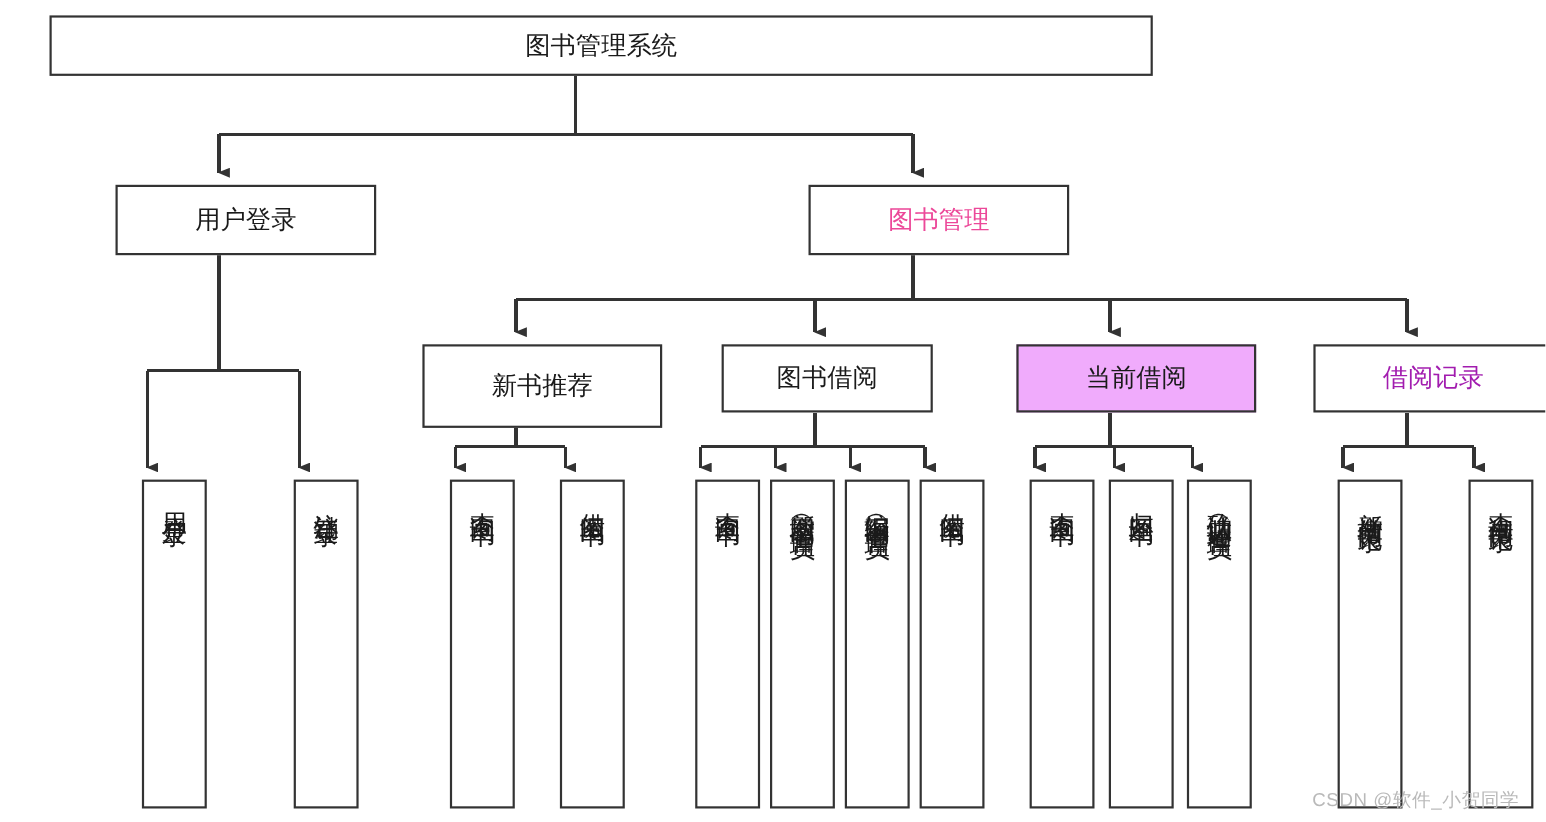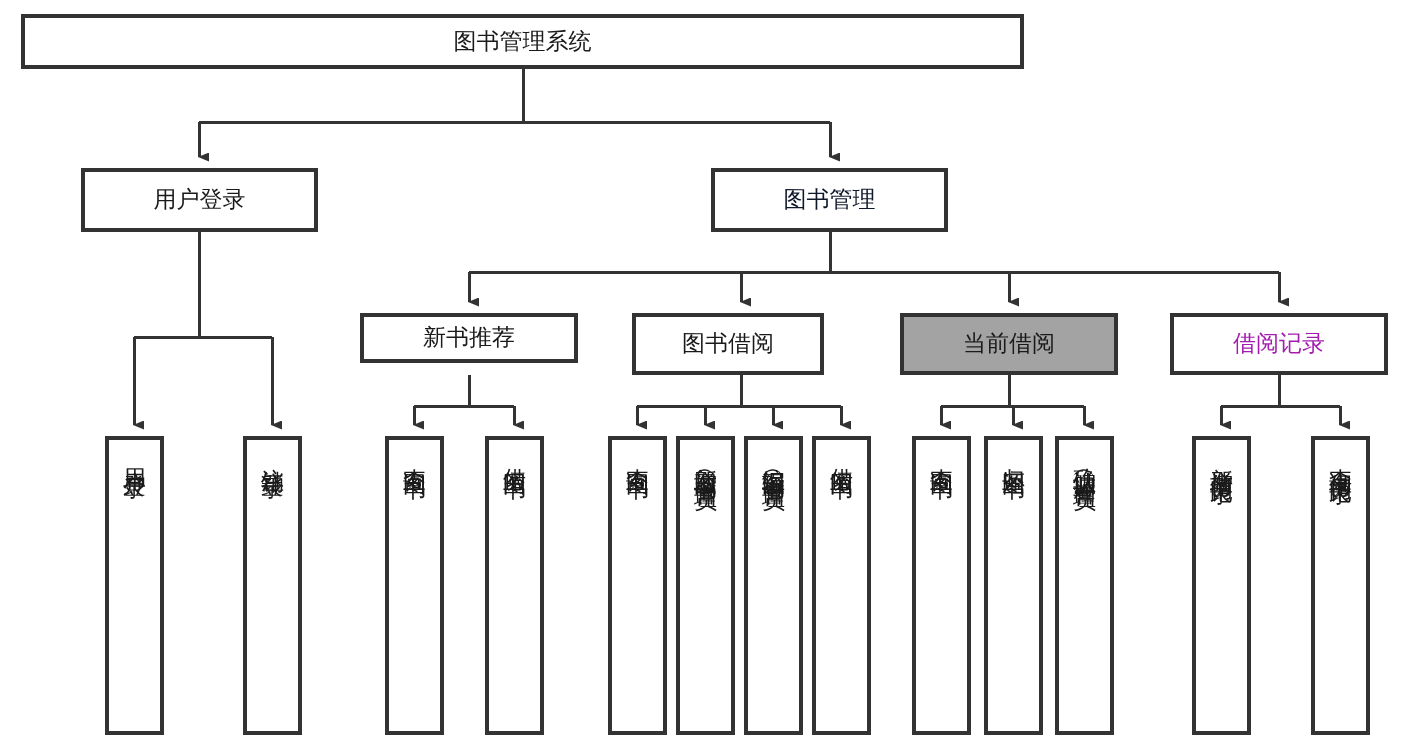--- a/index.html
+++ b/index.html
@@ -22,25 +22,26 @@
     left: 0;
     top: 0;
     width: 1405px;
     height: 747px;
     pointer-events: none;
   }
   .node {
     position: absolute;
     box-sizing: border-box;
     background: #ffffff;
-    border: 4px solid #d946ef;
+    border: 2px solid #d946ef;
     display: flex;
     align-items: center;
     justify-content: center;
     overflow: hidden;
+    margin-left: 24px;
   }
   .node-label {
     color: #1a1a1a;
     text-align: center;
     line-height: 1.18;
     white-space: nowrap;
   }
   .node.horiz .node-label {
     font-size: 23px;
   }
@@ -112,29 +113,29 @@
   </svg>
 
   <div id="node-layer">
       <div class="node horiz" style="left: 21px; top: 14px; width: 1003px; height: 55px; border-color: rgb(51, 51, 51); background: rgb(255, 255, 255);">
         <div class="node-label" style="color: rgb(26, 26, 26);">图书管理系统</div>
       </div>
       <div class="node horiz" style="left: 81px; top: 168px; width: 237px; height: 64px; border-color: rgb(51, 51, 51); background: rgb(255, 255, 255);">
         <div class="node-label" style="color: rgb(26, 26, 26);">用户登录</div>
       </div>
       <div class="node horiz" style="left: 711px; top: 168px; width: 237px; height: 64px; border-color: rgb(51, 51, 51); background: rgb(255, 255, 255);">
-        <div class="node-label" style="color: #0f172a;">图书管理</div>
+        <div class="node-label" style="color: #ec4899;">图书管理</div>
       </div>
-      <div class="node horiz" style="left: 360px; top: 313px; width: 218px; height: 50px; border-color: rgb(51, 51, 51); background: rgb(255, 255, 255); font-family: Liberation Serif, serif;">
+      <div class="node horiz" style="left: 360px; top: 313px; width: 218px; height: 76px; border-color: rgb(51, 51, 51); background: rgb(255, 255, 255); font-family: Liberation Serif, serif;">
         <div class="node-label" style="color: rgb(26, 26, 26);">新书推荐</div>
       </div>
       <div class="node horiz" style="left: 632px; top: 313px; width: 192px; height: 62px; border-color: rgb(51, 51, 51); background: rgb(255, 255, 255);">
         <div class="node-label" style="color: rgb(26, 26, 26);">图书借阅</div>
       </div>
-      <div class="node horiz" style="left: 900px; top: 313px; width: 218px; height: 62px; border-color: rgb(51, 51, 51); background: #a3a3a3;">
+      <div class="node horiz" style="left: 900px; top: 313px; width: 218px; height: 62px; border-color: rgb(51, 51, 51); background: #f0abfc;">
         <div class="node-label" style="color: rgb(26, 26, 26);">当前借阅</div>
       </div>
       <div class="node horiz" style="left: 1170px; top: 313px; width: 218px; height: 62px; border-color: rgb(51, 51, 51); background: rgb(255, 255, 255);">
         <div class="node-label" style="color: #a21caf;">借阅记录</div>
       </div>
       <div class="node vert" style="left: 105px; top: 436px; width: 59px; height: 299px; border-color: rgb(51, 51, 51); background: rgb(255, 255, 255);">
         <div class="node-label" style="color: rgb(26, 26, 26);">用户登录</div>
       </div>
       <div class="node vert" style="left: 243px; top: 436px; width: 59px; height: 299px; border-color: rgb(51, 51, 51); background: rgb(255, 255, 255);">
         <div class="node-label" style="color: rgb(26, 26, 26);">注销登录</div>
@@ -167,14 +168,15 @@
         <div class="node-label" style="color: rgb(26, 26, 26);">确认归还（管理员）</div>
       </div>
       <div class="node vert" style="left: 1192px; top: 436px; width: 59px; height: 299px; border-color: rgb(51, 51, 51); background: rgb(255, 255, 255);">
         <div class="node-label" style="color: rgb(26, 26, 26);">新增借阅记录</div>
       </div>
       <div class="node vert" style="left: 1311px; top: 436px; width: 59px; height: 299px; border-color: rgb(51, 51, 51); background: rgb(255, 255, 255);">
         <div class="node-label" style="color: rgb(26, 26, 26);">查询借阅记录</div>
       </div>
     </div>
 
+  <div class="watermark" style="left: 1193px; top: 716px; color: rgb(185, 185, 185);">CSDN @软件_小贺同学</div>
 
 </div>
 
 </body></html>

